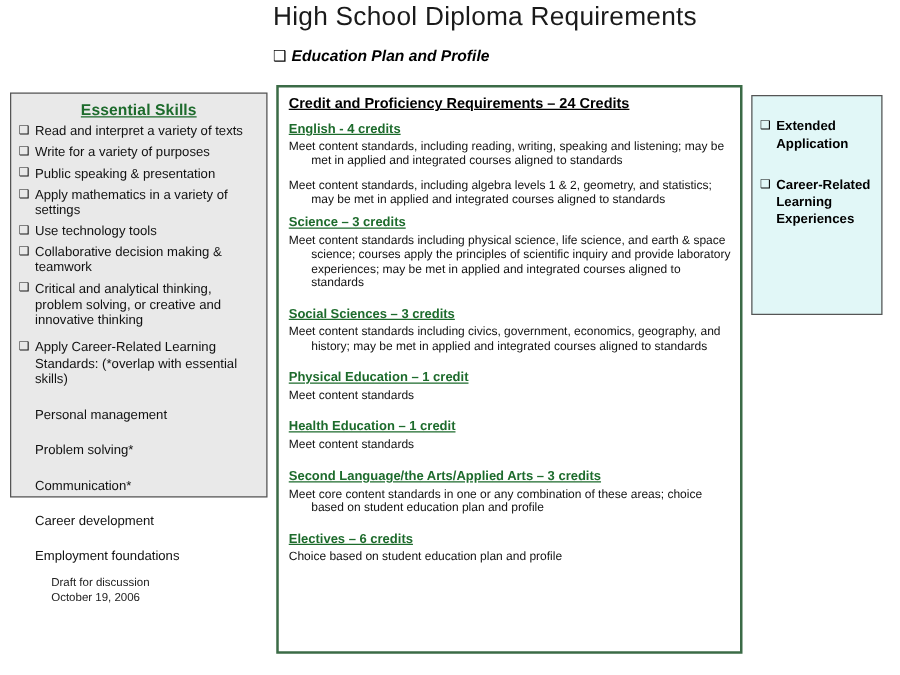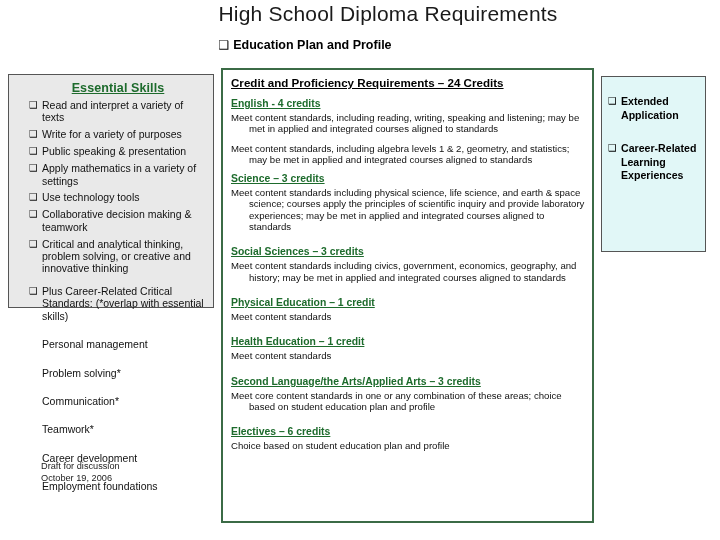--- a/index.html
+++ b/index.html
@@ -31,41 +31,42 @@
   }
   #slide-subtitle {
     position: absolute;
     left: 0;
     top: 38px;
     width: 610px;
     text-align: center;
     font-size: 12.5px;
     font-weight: bold;
     color: #000;
+    font-style: italic;
   }
   #slide-subtitle .cbx { margin-right: 4px; font-weight: normal; font-size: 12px; }
 
   
   .cbx {
     display: inline-block;
     font-family: "DejaVu Sans", sans-serif;
     line-height: 1;
   }
 
   
   #essential-skills-panel {
     position: absolute;
     left: 8px;
     top: 74px;
     width: 206px;
-    height: 234px;
+    height: 324px;
     background: #e9e9e9;
     border: 1px solid #555555;
     box-sizing: border-box;
-    padding: 4px 6px 4px 20px;
+    padding: 4px 6px 4px 6px;
   }
   #essential-skills-heading {
     text-align: center;
     font-size: 12.5px;
     font-weight: bold;
     color: #1d6b2c;
     text-decoration: underline;
     margin: 2px 0 4px 0;
     letter-spacing: 0.1px;
   }
@@ -206,26 +207,25 @@
     <span class="txt">Collaborative decision making &amp; teamwork</span>
   </div>
   <div class="skill-row">
     <span class="cbx">❑</span>
     <span class="txt">Critical and analytical thinking, problem solving, or creative and innovative thinking</span>
   </div>
 
   <div id="crls-block">
     <div class="skill-row">
       <span class="cbx">❑</span>
-      <span class="txt">Plus Career-Related Critical Standards: (*overlap with essential skills)</span>
+      <span class="txt">Apply Career-Related Learning Standards: (*overlap with essential skills)</span>
     </div>
     <div class="skill-plain">Personal management</div>
     <div class="skill-plain">Problem solving*</div>
     <div class="skill-plain">Communication*</div>
-    <div class="skill-plain">Teamwork*</div>
     <div class="skill-plain">Career development</div>
     <div class="skill-plain">Employment foundations</div>
   </div>
 </div>
 
 <div id="credit-panel">
   <div id="credit-panel-heading">Credit and Proficiency Requirements – 24 Credits</div>
 
   <div class="req-block">
     <div class="req-head">English - 4  credits</div>

